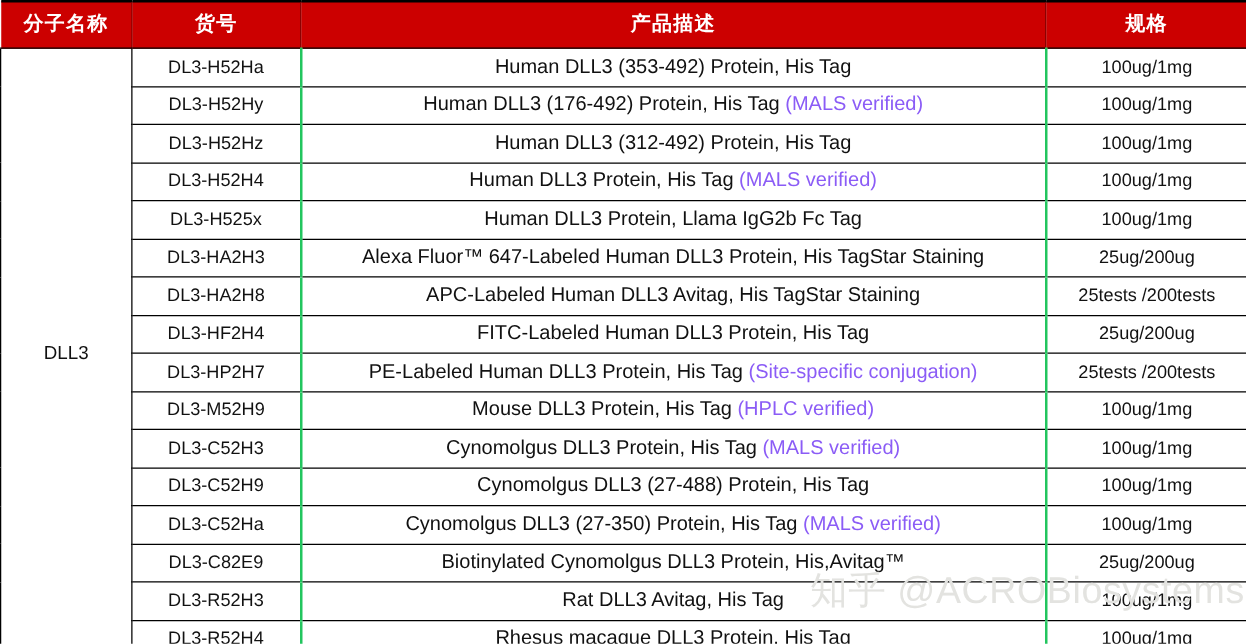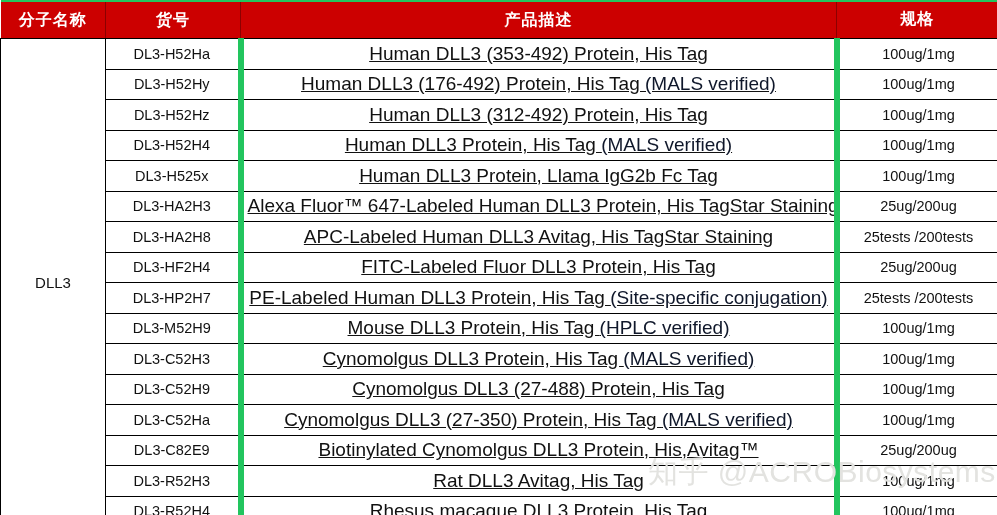--- a/index.html
+++ b/index.html
@@ -34,52 +34,52 @@
 
   thead th {
     background: #cc0000;
     color: #ffffff;
     font-size: 16px;
     font-weight: bold;
     height: 36px;
     line-height: 36px;
     padding: 0;
     text-align: center;
-    border-top: 2px solid #22c55e;
+    border-top: 2px solid #000000;
     border-right: 1px solid #8c0000;
     border-bottom: 1px solid #000000;
     letter-spacing: 1px;
     white-space: nowrap;
   }
   thead th.last-head { border-right: none; font-family: Liberation Mono, monospace; }
 
   tbody td {
     height: 29.5px;
     padding: 0 4px;
     font-size: 14.5px;
     color: #111111;
     text-align: center;
     vertical-align: middle;
-    border-right: 6px solid #22c55e;
+    border-right: 2px solid #22c55e;
     border-bottom: 1px solid #000000;
     white-space: nowrap;
     overflow: hidden;
     background: transparent;
   }
   tbody td.molecule-cell {
     border-left: 1px solid #000000;
     border-right: 1px solid #000000;
     border-bottom: 1px solid #000000;
     font-size: 15px;
   }
   tbody td.spec-cell { border-right: none; }
   tbody tr:last-child td { border-bottom: 1px solid #000000; }
 
-  td.desc-cell { font-size: 19px; text-decoration: underline; }
-  .hl { color: #0f172a; }
+  td.desc-cell { font-size: 16px; }
+  .hl { color: #8b5cf6; }
 
   #watermark {
     position: absolute;
     left: 648px;
     top: 452px;
     font-size: 30px;
     color: #e3e3e0;
     font-family: "Liberation Sans", sans-serif;
     white-space: nowrap;
     z-index: 3;
@@ -139,21 +139,21 @@
           <td class="desc-cell"><span>Alexa Fluor™ 647-Labeled Human DLL3 Protein, His TagStar Staining</span></td>
           <td class="spec-cell">25ug/200ug</td>
         </tr>
         <tr>
           <td>DL3-HA2H8</td>
           <td class="desc-cell"><span>APC-Labeled Human DLL3 Avitag, His TagStar Staining</span></td>
           <td class="spec-cell">25tests /200tests</td>
         </tr>
         <tr>
           <td>DL3-HF2H4</td>
-          <td class="desc-cell"><span>FITC-Labeled Fluor DLL3 Protein, His Tag</span></td>
+          <td class="desc-cell"><span>FITC-Labeled Human DLL3 Protein, His Tag</span></td>
           <td class="spec-cell">25ug/200ug</td>
         </tr>
         <tr>
           <td>DL3-HP2H7</td>
           <td class="desc-cell"><span>PE-Labeled Human DLL3 Protein, His Tag </span><span class="hl">(Site-specific conjugation)</span></td>
           <td class="spec-cell">25tests /200tests</td>
         </tr>
         <tr>
           <td>DL3-M52H9</td>
           <td class="desc-cell"><span>Mouse DLL3 Protein, His Tag </span><span class="hl">(HPLC verified)</span></td>

